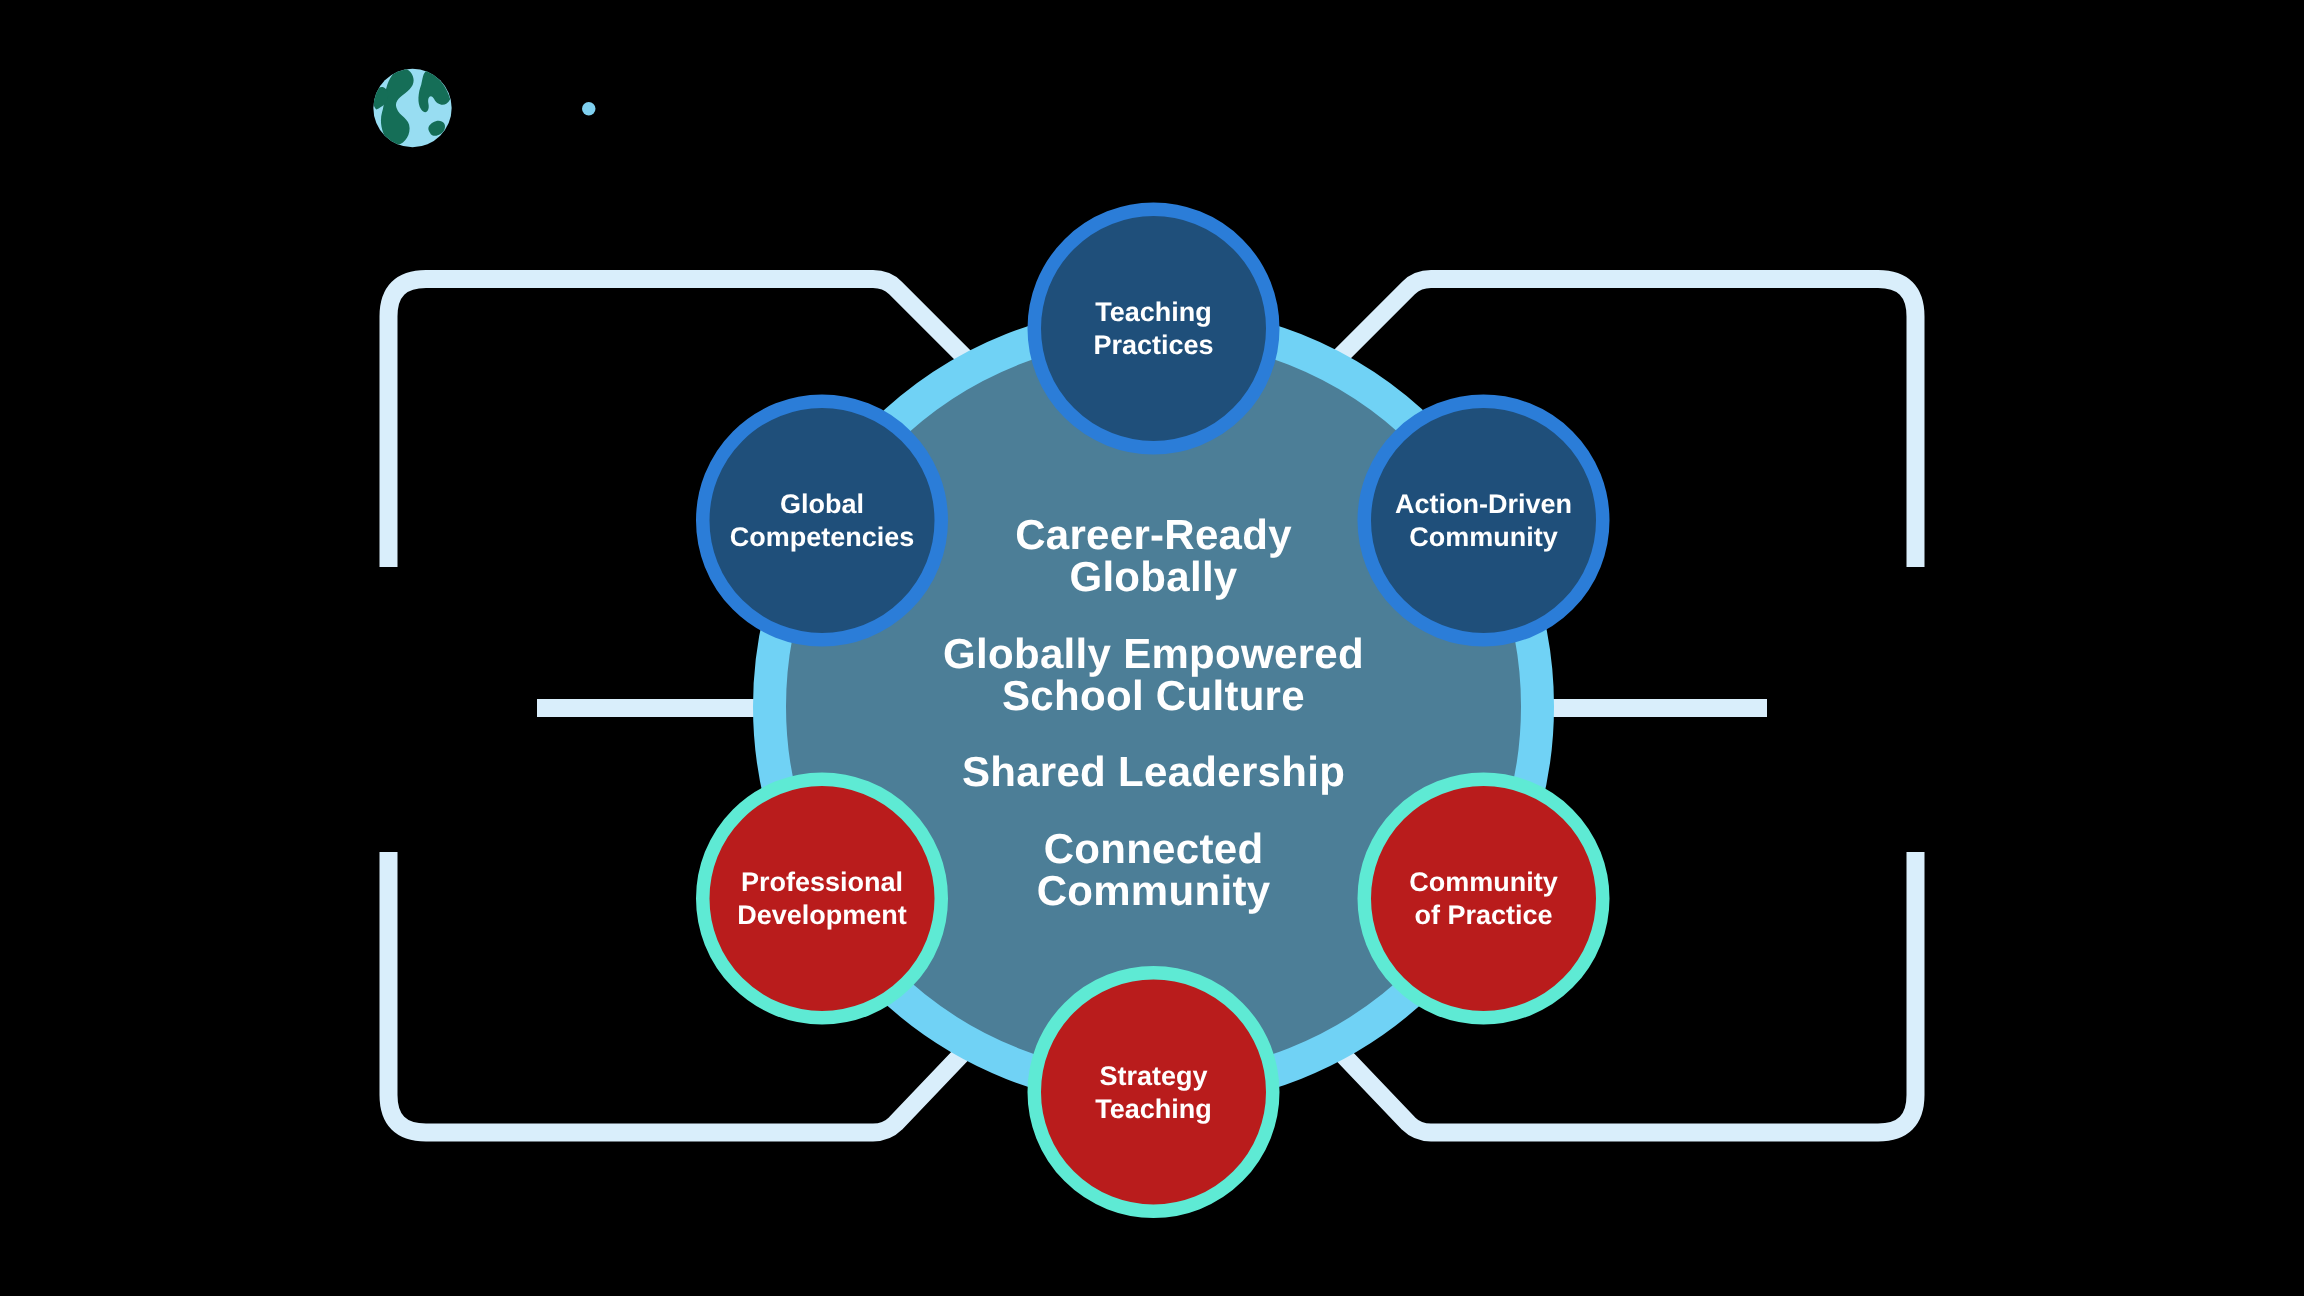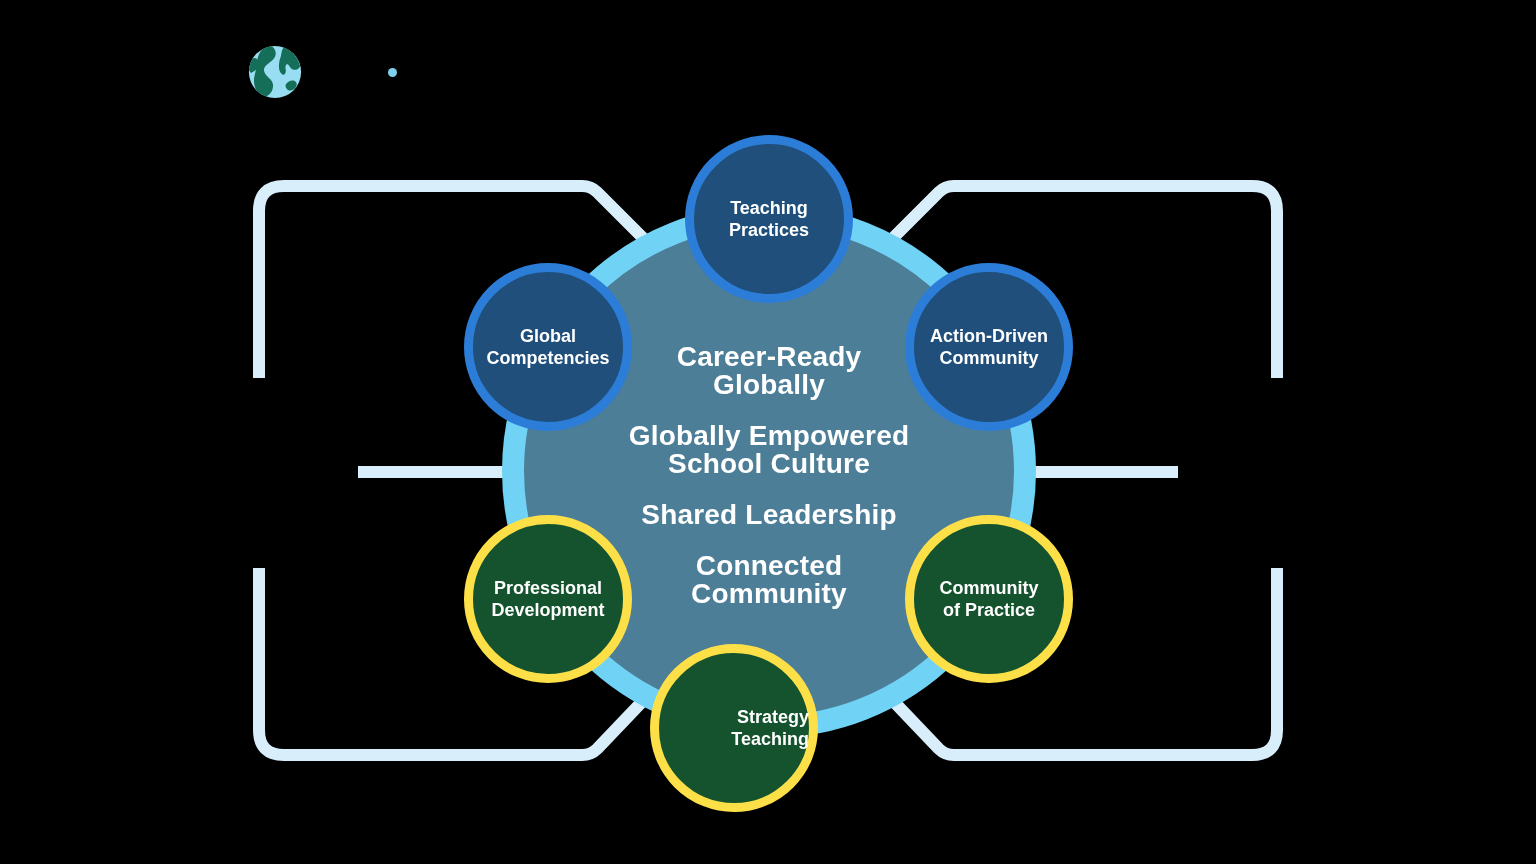--- a/index.html
+++ b/index.html
@@ -73,37 +73,37 @@
     flex-direction: column;
     align-items: center;
     justify-content: center;
     text-align: center;
   }
   .node.blue {
     background: #1f4f7a;
     border: 9px solid #2b7dd8;
   }
   .node.green {
-    background: #14532d;
-    border: 9px solid #fde047;
+    background: #b91c1c;
+    border: 9px solid #5eead4;
   }
   .node-line {
     display: block;
     color: #ffffff;
     font-size: 18px;
     line-height: 22px;
     font-weight: 700;
   }
 
   .node-teaching     { left: 685px; top: 135px; }
   .node-global       { left: 464px; top: 263px; align-items: center; }
   .node-action       { left: 905px; top: 263px; }
   .node-professional { left: 464px; top: 515px; }
   .node-community    { left: 905px; top: 515px; }
-  .node-strategy     { left: 650px; top: 644px; align-items: flex-end; }
+  .node-strategy     { left: 685px; top: 644px; }
 
   
   .logo-globe {
     position: absolute;
     left: 246px;
     top: 43px;
     width: 58px;
     height: 58px;
     z-index: 4;
   }

